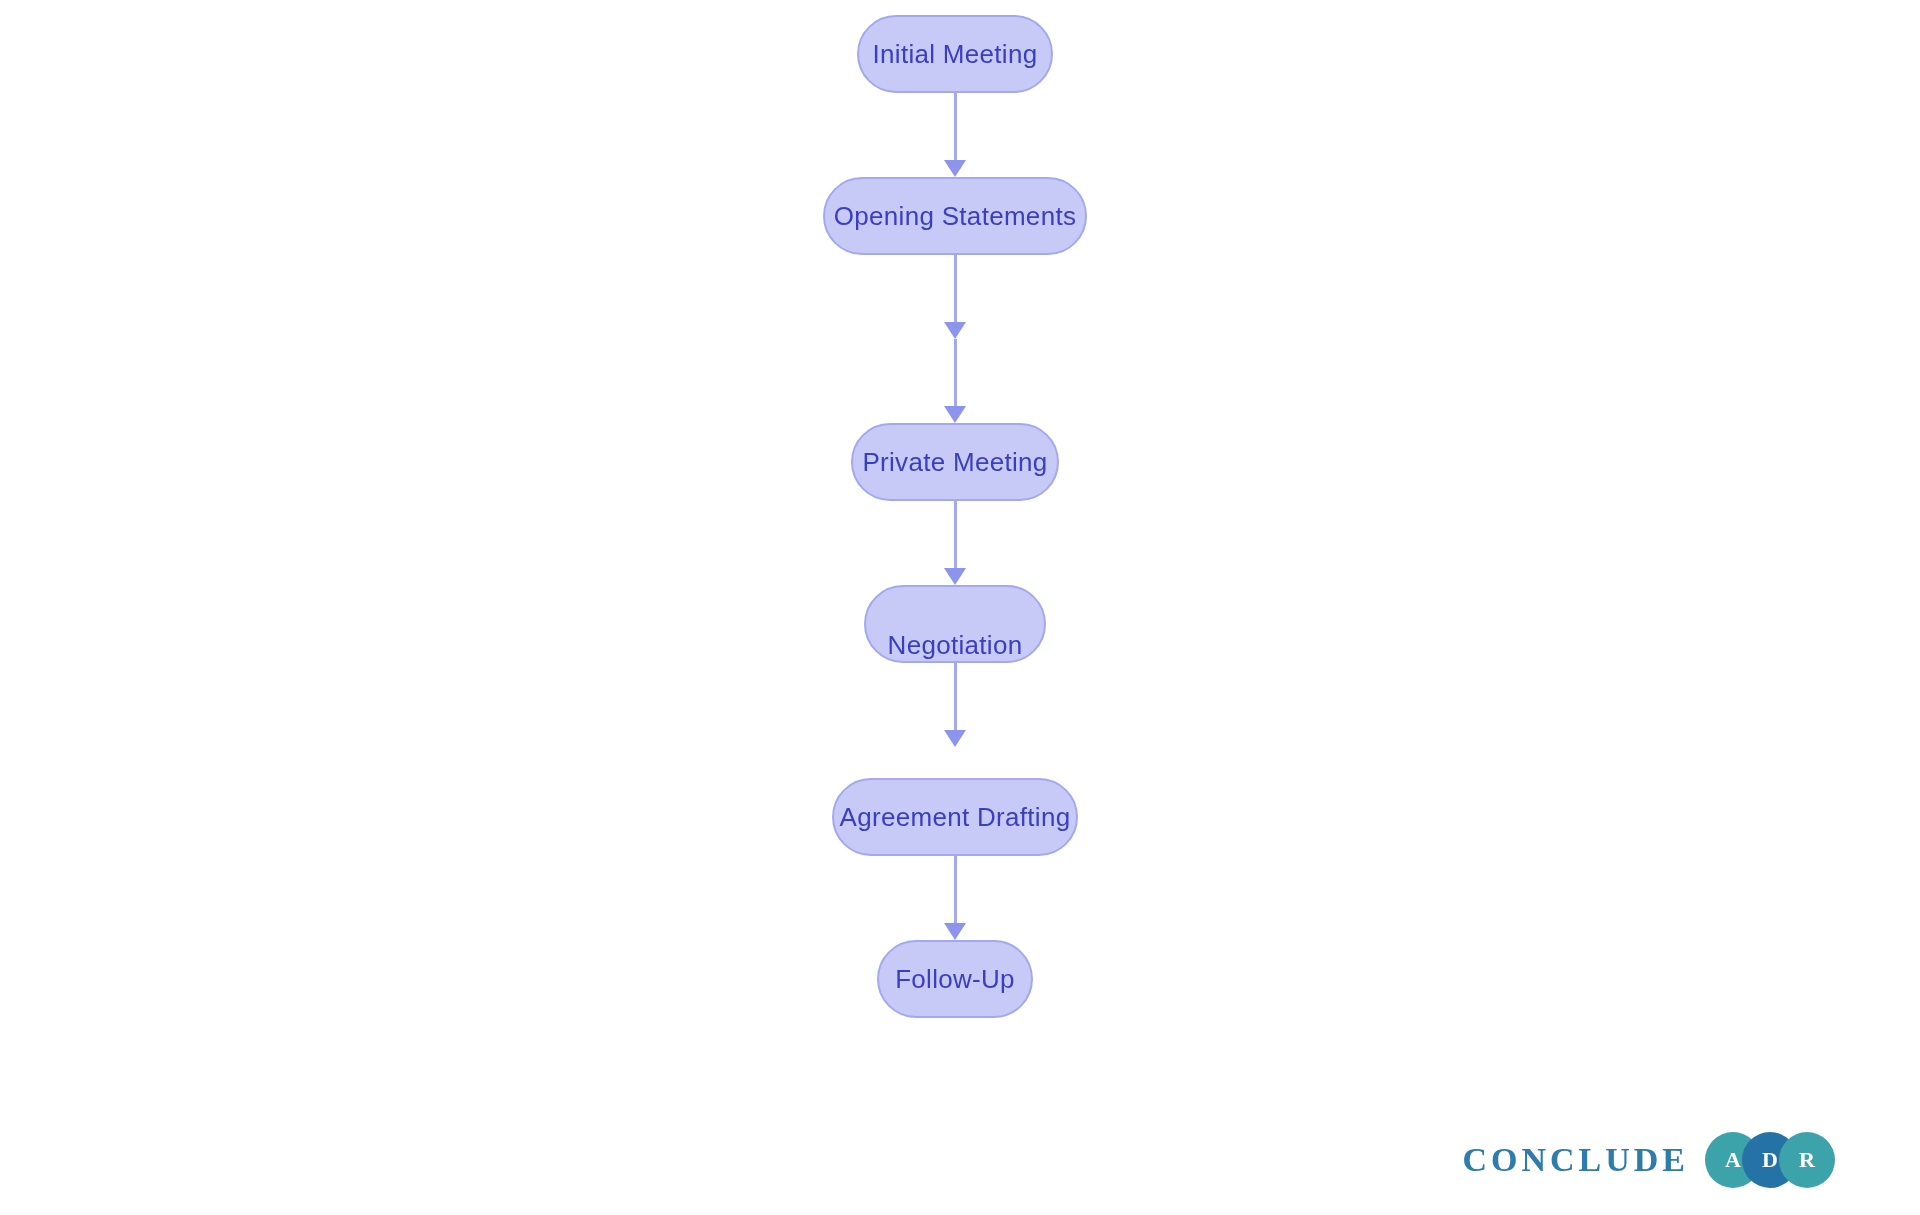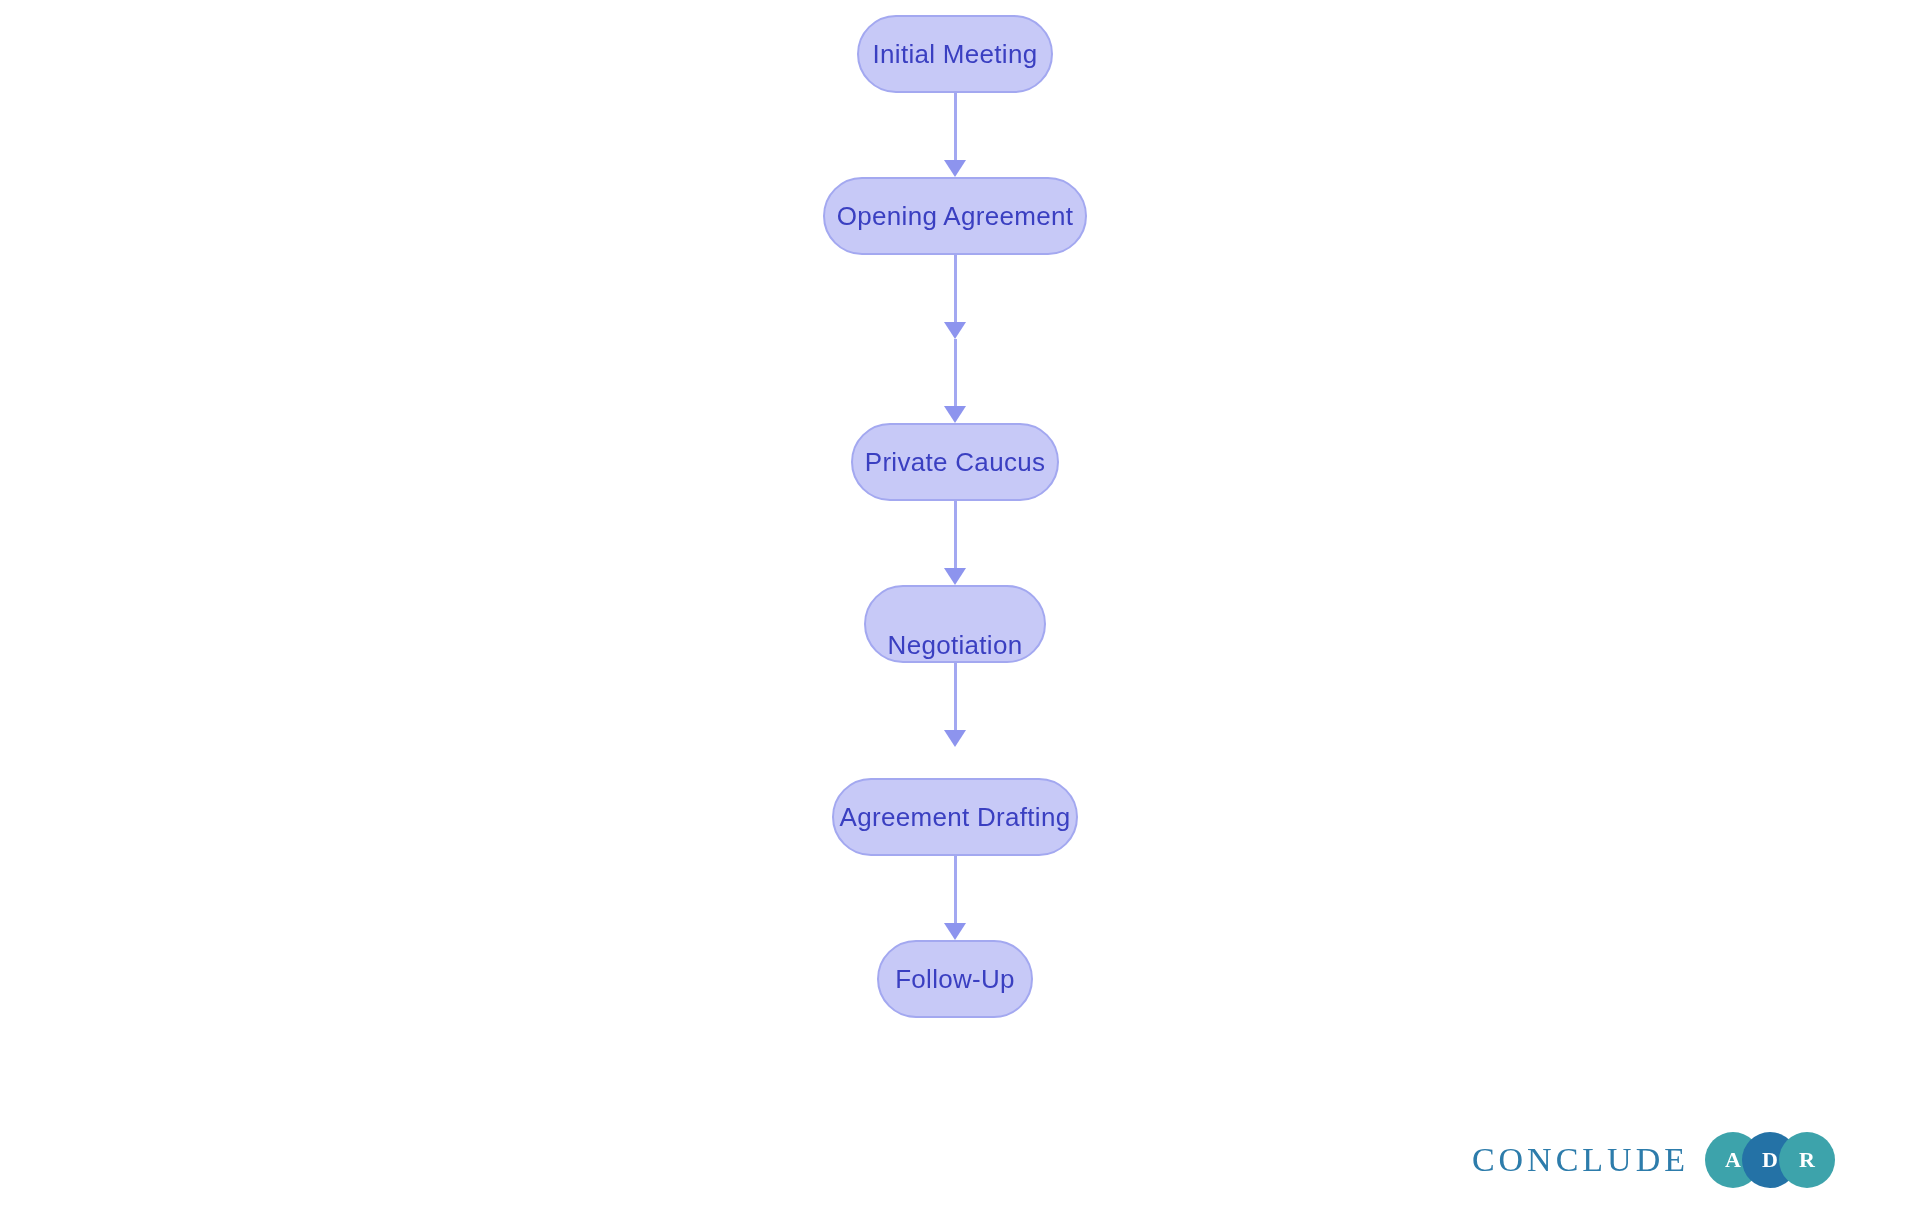--- a/index.html
+++ b/index.html
@@ -64,21 +64,21 @@
   .logo {
     position: absolute;
     top: 1132px;
     right: 85px;
     display: flex;
     align-items: center;
     height: 56px;
   }
   .wordmark {
     font-family: "Liberation Serif", serif;
-    font-weight: normal;
+    font-weight: bold;
     font-size: 34px;
     letter-spacing: 4px;
     color: #2d7cab;
     margin-right: 16px;
     line-height: 56px;
   }
   .badge {
     width: 56px;
     height: 56px;
     border-radius: 50%;
@@ -104,34 +104,34 @@
 
     <div class="node node-0">
       <span>Initial Meeting</span>
     </div>
     <div class="arrow">
       <div class="arrow-line"></div>
       <div class="arrow-head"></div>
     </div>
 
     <div class="node node-1">
-      <span>Opening Agreement</span>
+      <span>Opening Statements</span>
     </div>
     <div class="arrow">
       <div class="arrow-line"></div>
       <div class="arrow-head"></div>
     </div>
 
     <div class="arrow">
       <div class="arrow-line"></div>
       <div class="arrow-head"></div>
     </div>
 
     <div class="node node-3">
-      <span>Private Caucus</span>
+      <span>Private Meeting</span>
     </div>
     <div class="arrow">
       <div class="arrow-line"></div>
       <div class="arrow-head"></div>
     </div>
 
     <div class="node node-4">
       <span>Negotiation</span>
     </div>
     <div class="arrow">

